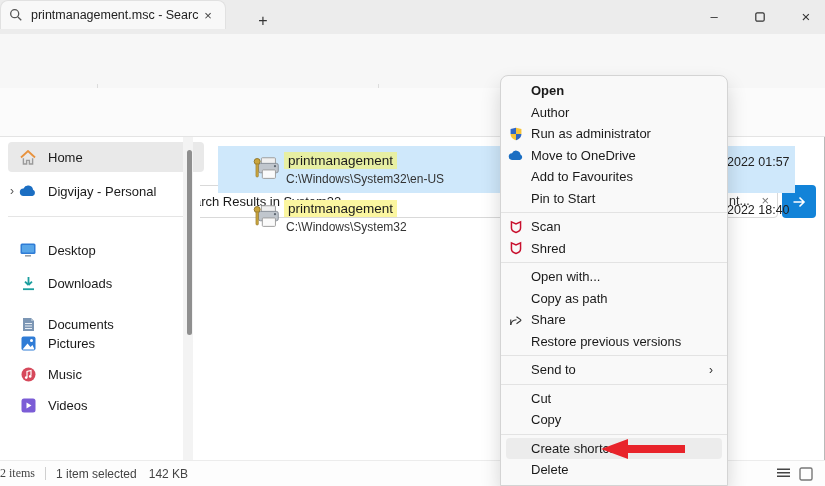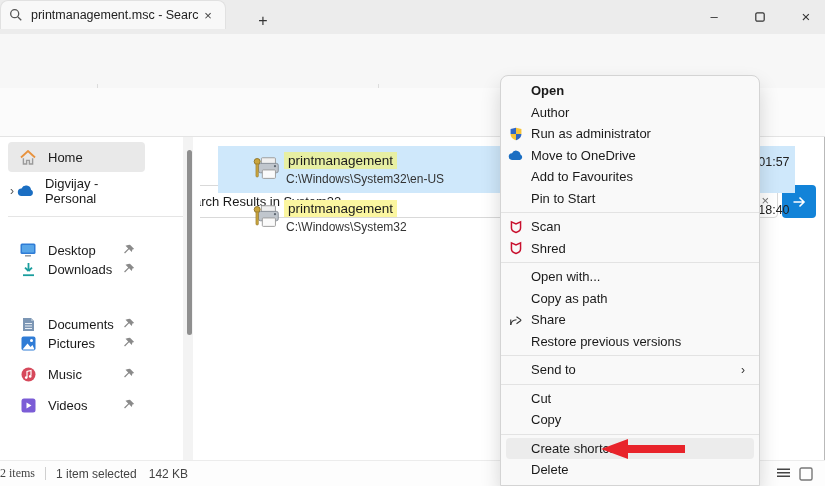--- a/index.html
+++ b/index.html
@@ -26,34 +26,34 @@
   #addrrow{left:0;top:88px;width:825px;height:49px;background:#fbfbfb;border-bottom:1px solid #e4e4e4;box-sizing:border-box;}
   .navbtn{position:absolute;top:100px;width:26px;height:26px;}
   #addrbox{left:130px;top:97px;width:505px;height:33px;background:#fff;border:1px solid #d9d9d9;border-radius:4px;
            display:flex;align-items:center;padding:0 10px;box-sizing:border-box;gap:8px;}
   #searchbox{left:642px;top:97px;width:136px;height:33px;background:#fff;border:1px solid #d9d9d9;border-radius:4px;box-sizing:border-box;}
   #searchbox .val{position:absolute;left:86px;top:8px;font-size:12.5px;color:#333;}
   #searchbox .clr{position:absolute;right:8px;top:7px;font-size:13px;color:#777;}
   #gobtn{left:782px;top:97px;width:34px;height:33px;border-radius:4px;}
   
   #sidebar{left:0;top:137px;width:200px;height:323px;background:#fff;}
-  .sbitem{position:absolute;left:8px;width:137px;height:30px;display:flex;align-items:center;border-radius:4px;}
+  .sbitem{position:absolute;left:8px;width:196px;height:30px;display:flex;align-items:center;border-radius:4px;}
   .sbitem .ic{width:40px;display:flex;justify-content:center;}
   .sbitem .pin{margin-left:auto;margin-right:10px;}
   .sel{background:#e9e9e9;}
   #sbtrack{left:183px;top:0px;width:10px;height:323px;background:#f3f3f3;}
   #sbthumb{left:187px;top:13px;width:5px;height:185px;background:#8f8f8f;border-radius:3px;}
   
   .frow{position:absolute;left:218px;width:577px;height:47px;}
   .frow .fic{position:absolute;left:34px;top:8px;}
   .frow .fname{position:absolute;left:66px;top:6px;font-size:13.5px;padding:1px 4px;}
   .frow .fpath{position:absolute;left:68px;top:26px;font-size:12px;color:#333;}
   .frow .fdate{position:absolute;left:509px;top:9px;font-size:12.5px;color:#222;}
   
-  #menu{left:500px;top:75px;width:260px;height:411px;background:#f9f9f9;border:1px solid #d4d4d4;
+  #menu{left:500px;top:75px;width:228px;height:411px;background:#f9f9f9;border:1px solid #d4d4d4;
         border-radius:8px 8px 0 0;box-shadow:0 10px 20px rgba(0,0,0,.16);box-sizing:border-box;
         padding-top:4px;z-index:50;}
   .mi{height:21.5px;display:flex;align-items:center;}
   .mic{width:30px;display:flex;justify-content:center;align-items:center;}
   .mil{font-size:13px;color:#1a1a1a;}
   .bold{font-weight:bold;}
   .msep{height:1px;background:#e3e3e3;margin:3px 0;}
   .mhi{background:#ececec;border-radius:4px;margin:0 5px;}
   .mhi .mic{width:25px;}
   .subchev{margin-left:auto;margin-right:14px;font-size:12px;color:#333;}
@@ -250,21 +250,21 @@
             <rect x="5" y="12" width="6" height="1.6" fill="#9aa0a6"></rect>
           </svg>
       </span>
       <span>Desktop</span>
       <span class="pin">
         <svg width="12" height="12" viewBox="0 0 12 12">
             <path d="M7 0.8l4.2 4.2-1.8.5-.6 2.5-2.7-2.7L2 9.4l-.9-.9 4.1-4.1L2.5 1.7 5 1.1z" fill="#8a8a8a"></path>
           </svg>
       </span>
     </div>
-    <div class="sbitem" style="top:117px;justify-content:flex-end;">
+    <div class="sbitem" style="top:131px;justify-content:flex-end;">
       <span class="ic">
         <svg width="15" height="15" viewBox="0 0 15 15">
             <path d="M7.5 1v8M7.5 9L4 5.7M7.5 9L11 5.7" fill="none" stroke="#1b9e9e" stroke-width="1.8"></path>
             <path d="M2 13.2h11" stroke="#1b9e9e" stroke-width="1.8"></path>
           </svg>
       </span>
       <span>Downloads</span>
       <span class="pin">
         <svg width="12" height="12" viewBox="0 0 12 12">
             <path d="M7 0.8l4.2 4.2-1.8.5-.6 2.5-2.7-2.7L2 9.4l-.9-.9 4.1-4.1L2.5 1.7 5 1.1z" fill="#8a8a8a"></path>

